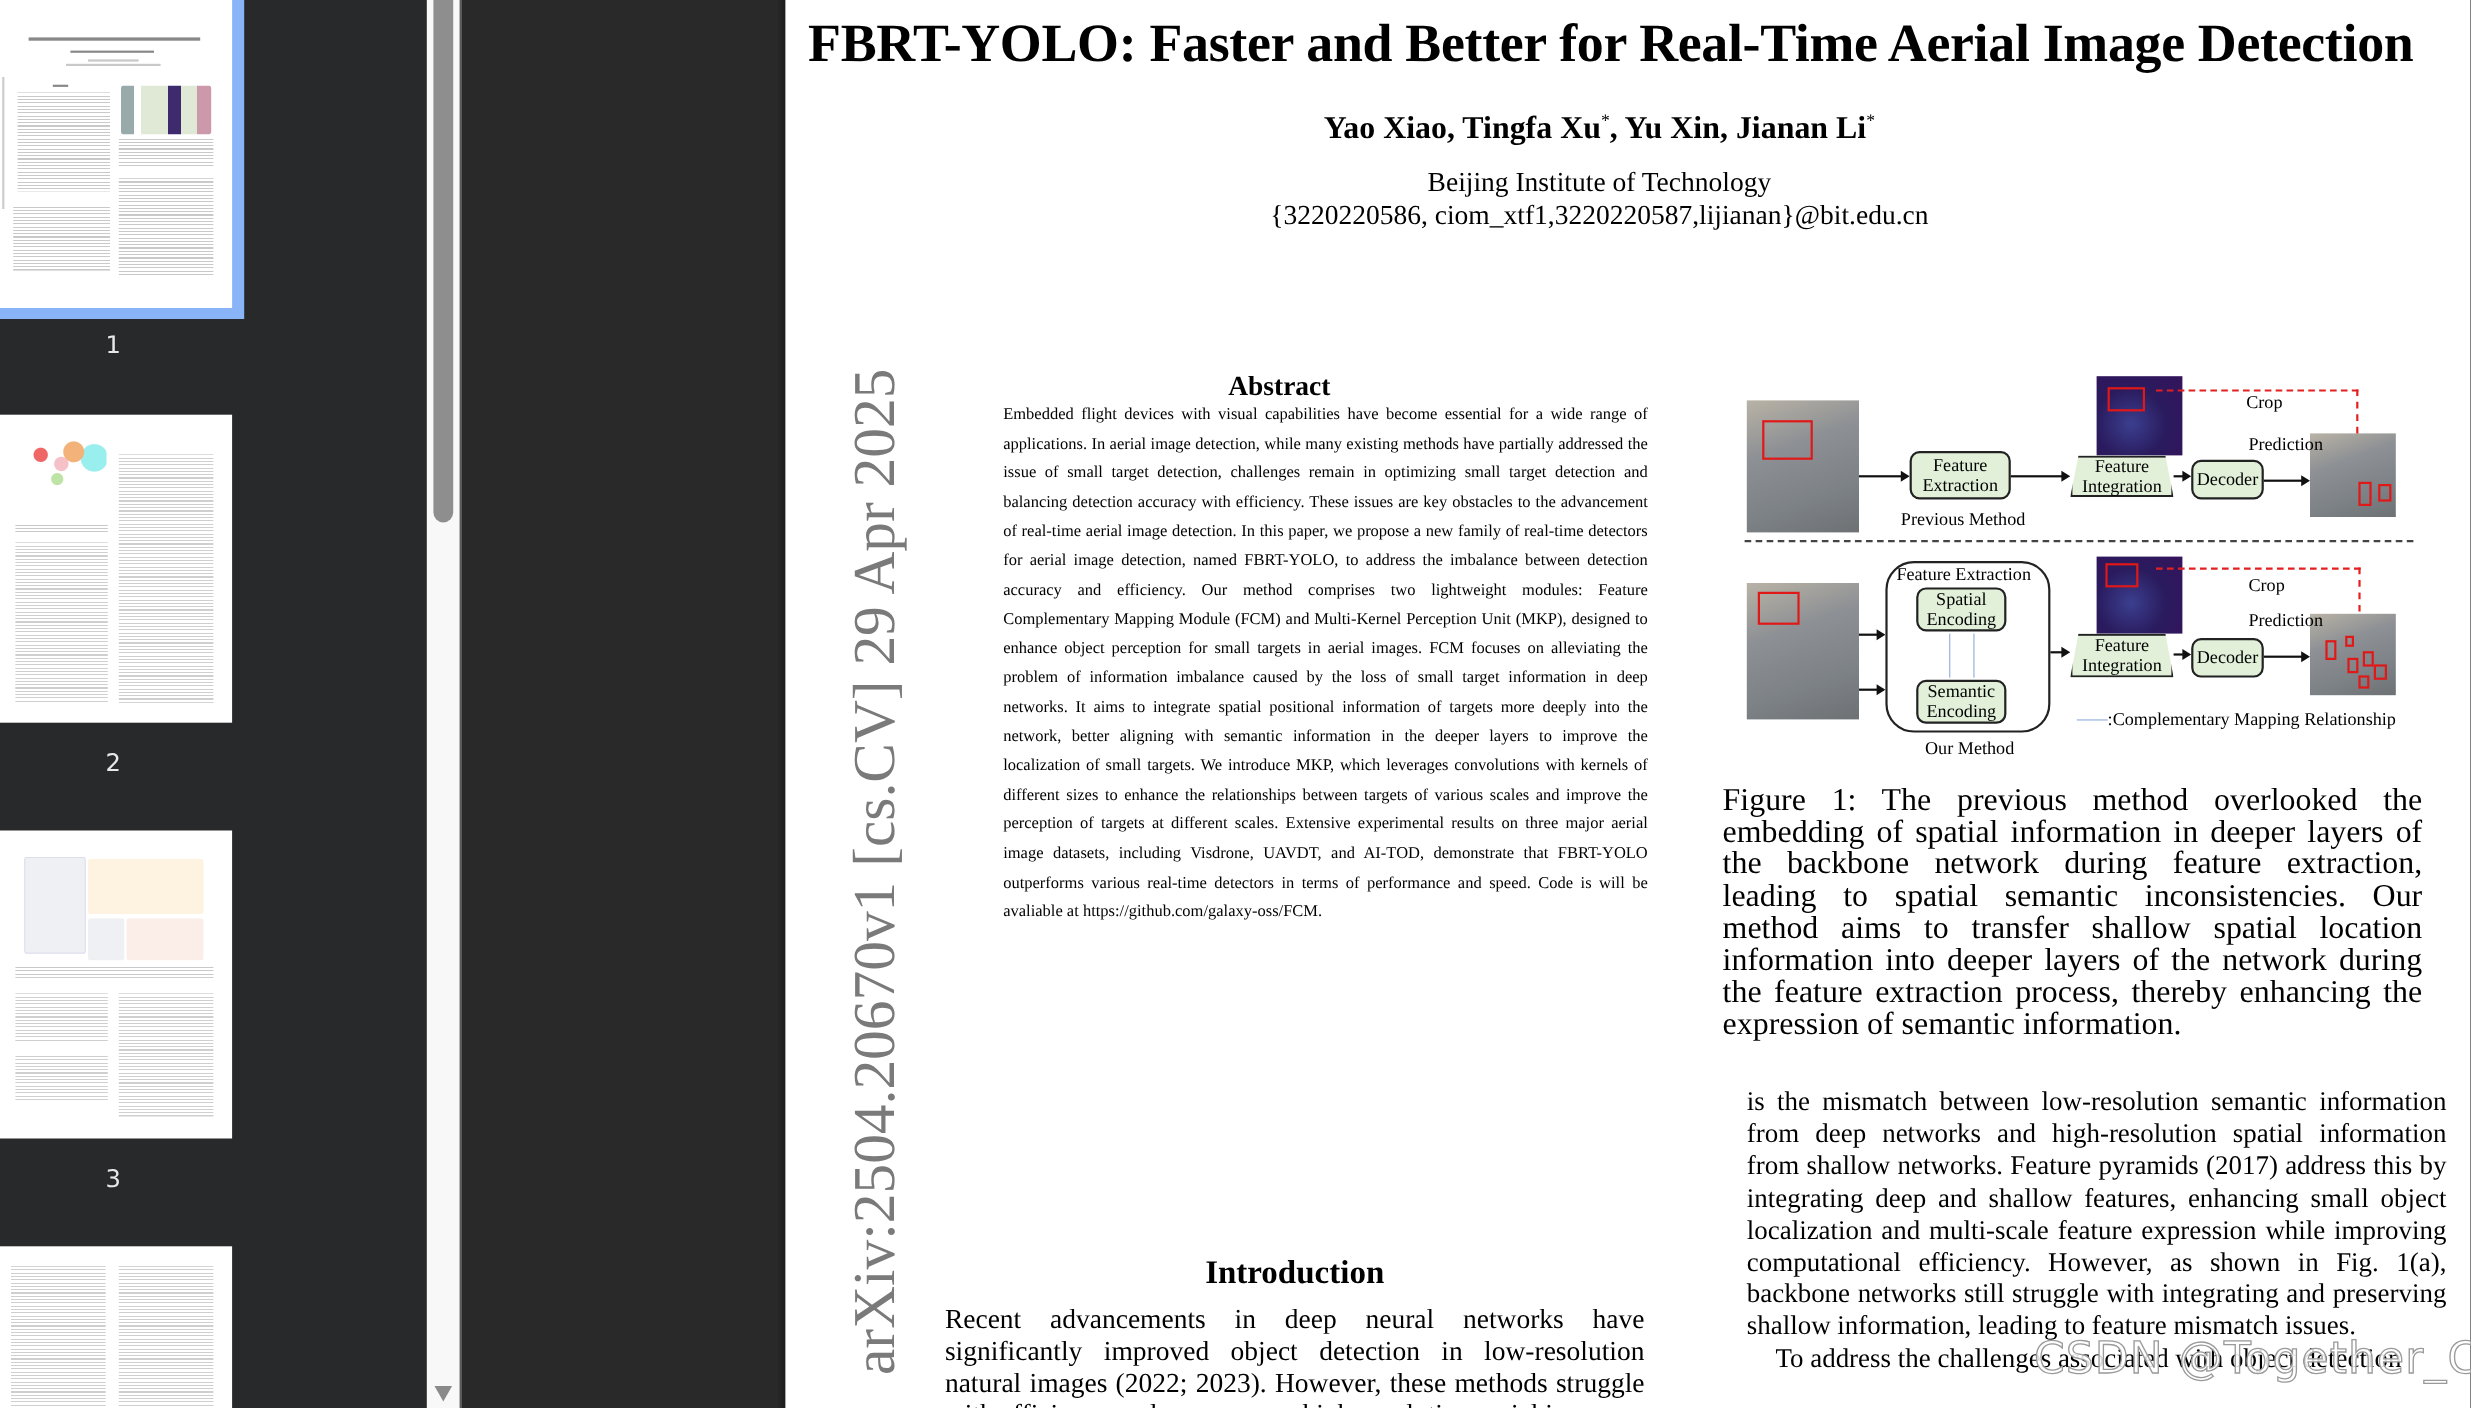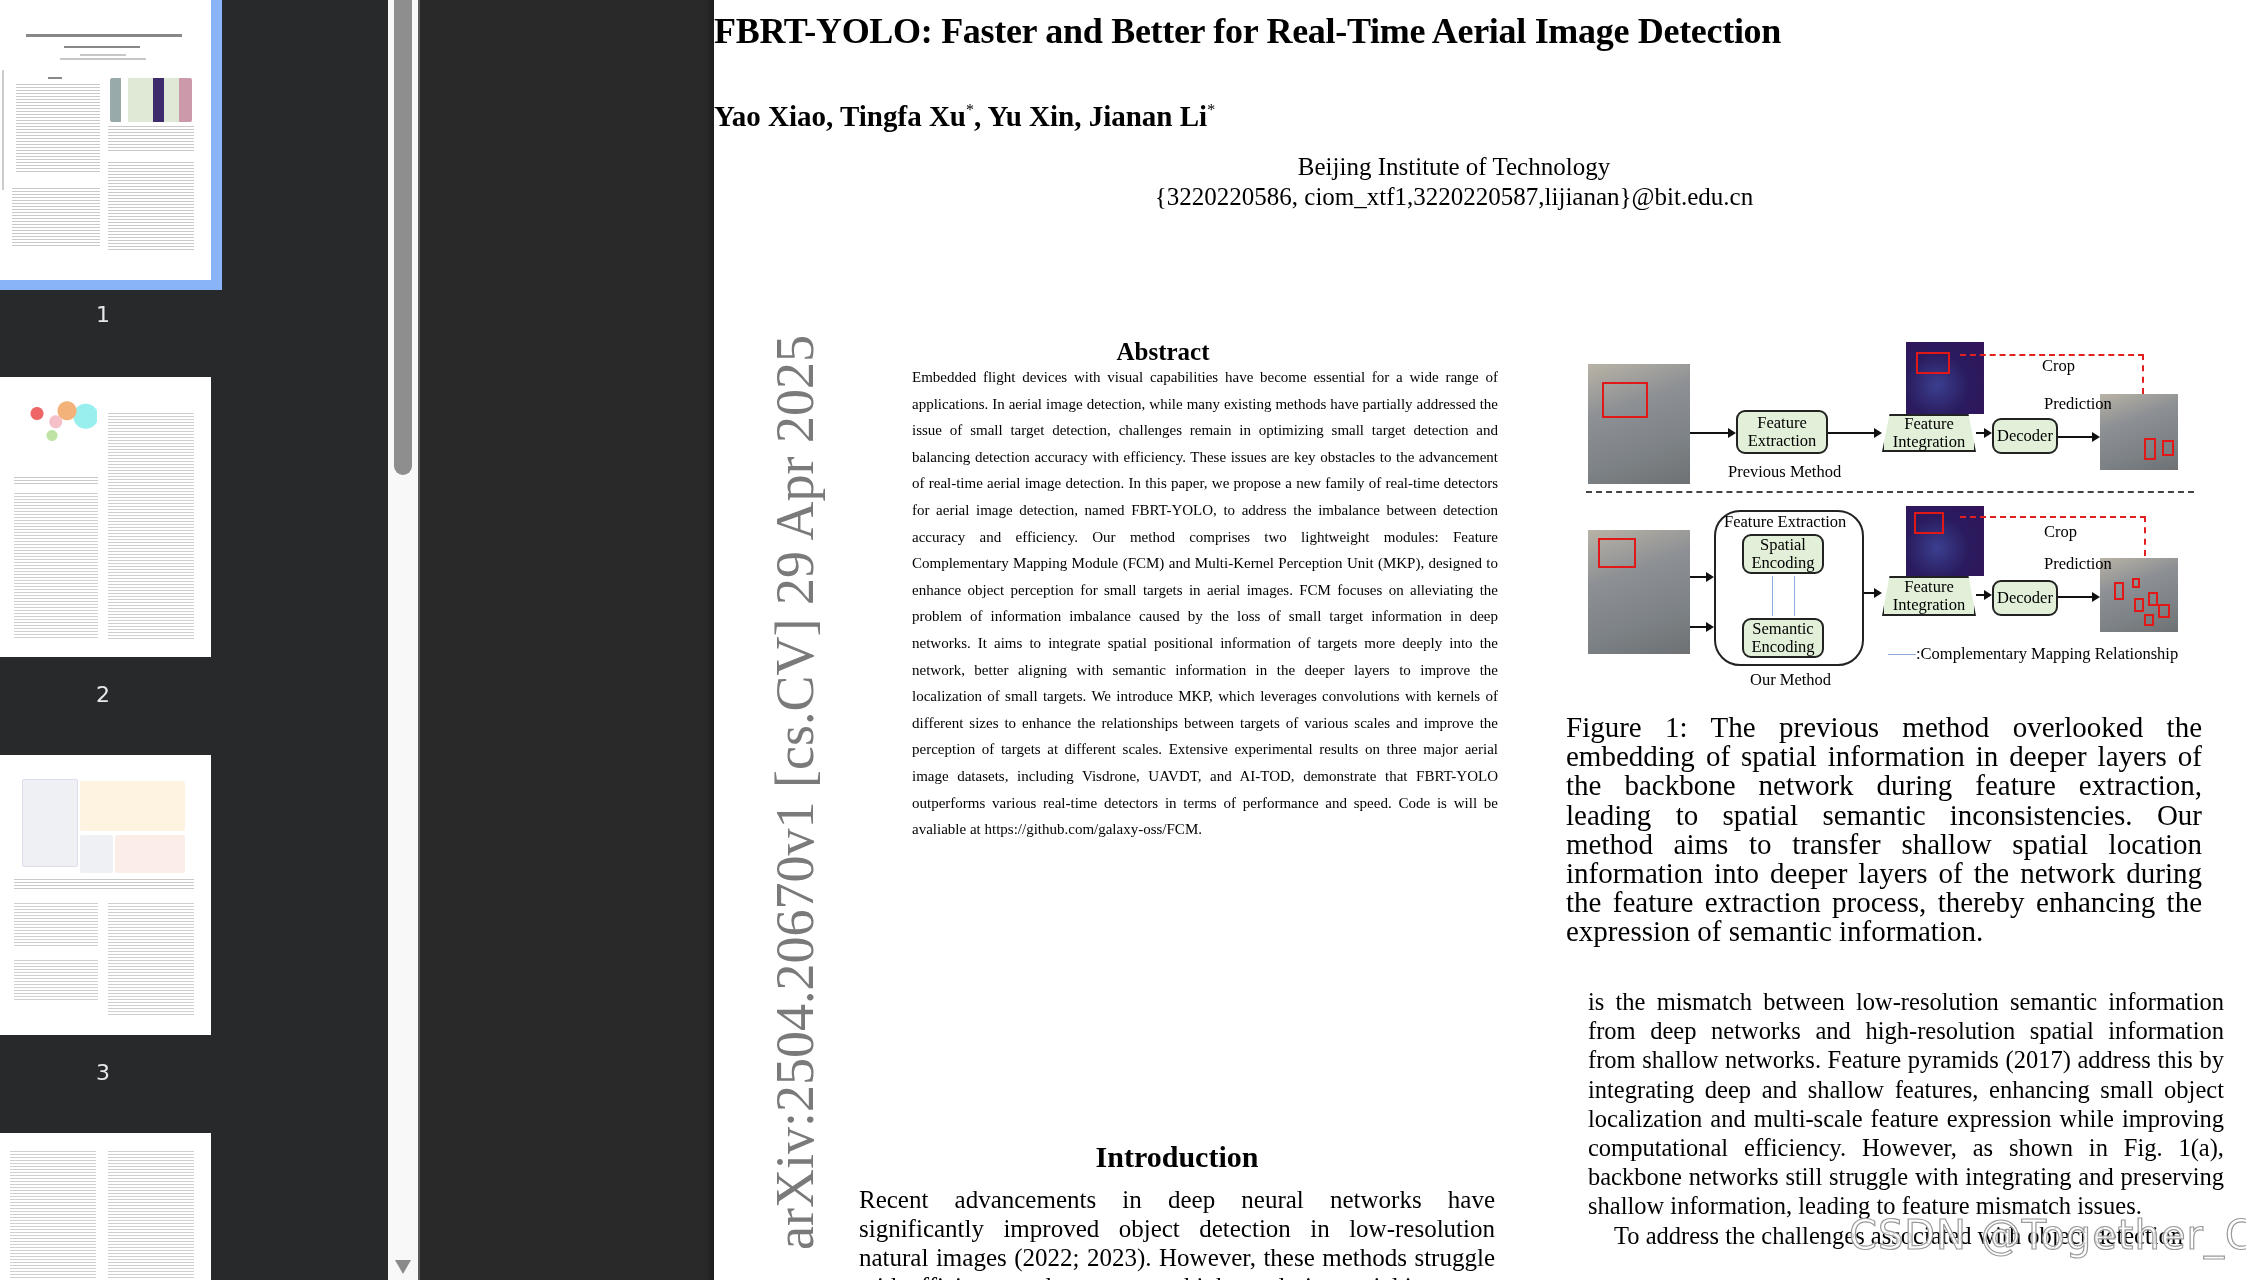--- a/index.html
+++ b/index.html
@@ -23,22 +23,22 @@
   .scroll-arrow { position: absolute; left: 7px; bottom: 6px; width: 0; height: 0;
                   border-left: 8px solid transparent; border-right: 8px solid transparent; border-top: 14px solid #8a8a8a; }
   .separator { position: absolute; left: 418px; top: 0; width: 2px; height: 1280px; background: #5a5a5a; }
 
   
   .main { position: absolute; left: 420px; top: 0; width: 1826px; height: 1280px; background: #292929; }
   .page-shadow { position: absolute; left: 286px; top: 0; width: 8px; height: 1280px;
                  background: linear-gradient(to right, #292929, #1c1c1c); }
   .page { position: absolute; left: 294px; top: 0; width: 1532px; height: 1280px; background: #fff; overflow: hidden; color: #000; }
 
-  .title { position: absolute; left: 0; width: 1480px; top: 10px; text-align: left; font-size: 36px; font-weight: bold; letter-spacing: -0.3px; }
-  .authors { position: absolute; left: 0; width: 1480px; top: 100px; text-align: left; font-size: 29px; font-weight: bold; }
+  .title { position: absolute; left: 0; width: 1480px; top: 10px; text-align: right; font-size: 49px; font-weight: bold; letter-spacing: -0.3px; }
+  .authors { position: absolute; left: 0; width: 1480px; top: 100px; text-align: center; font-size: 29px; font-weight: bold; }
   .authors sup { font-size: 16px; font-weight: normal; }
   .affil { position: absolute; left: 0; width: 1480px; top: 152px; text-align: center; font-size: 25px; line-height: 30px; }
 
   .arxiv { position: absolute; left: 50px; top: 1250px; transform-origin: 0 0; transform: rotate(-90deg);
            font-size: 54px; color: #7a7a7a; white-space: nowrap; letter-spacing: 0px; }
 
   .col-left { position: absolute; left: 156px; width: 586px; }
   .h-section { text-align: center; font-weight: bold; font-size: 25px; }
   .abstract-text { position: absolute; left: 170px; top: 364px; width: 586px; font-size: 15px; line-height: 26.6px; text-align: justify; margin-left: 28px; }
   .intro-heading { position: absolute; left: 145px; width: 636px; top: 1140px; text-align: center; font-weight: bold; font-size: 30px; }

